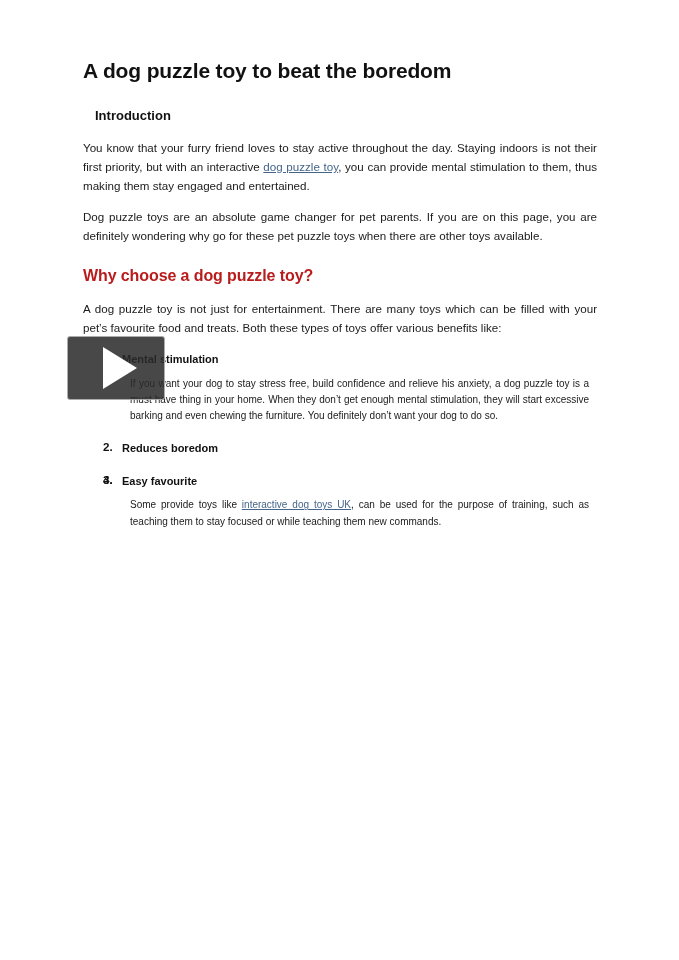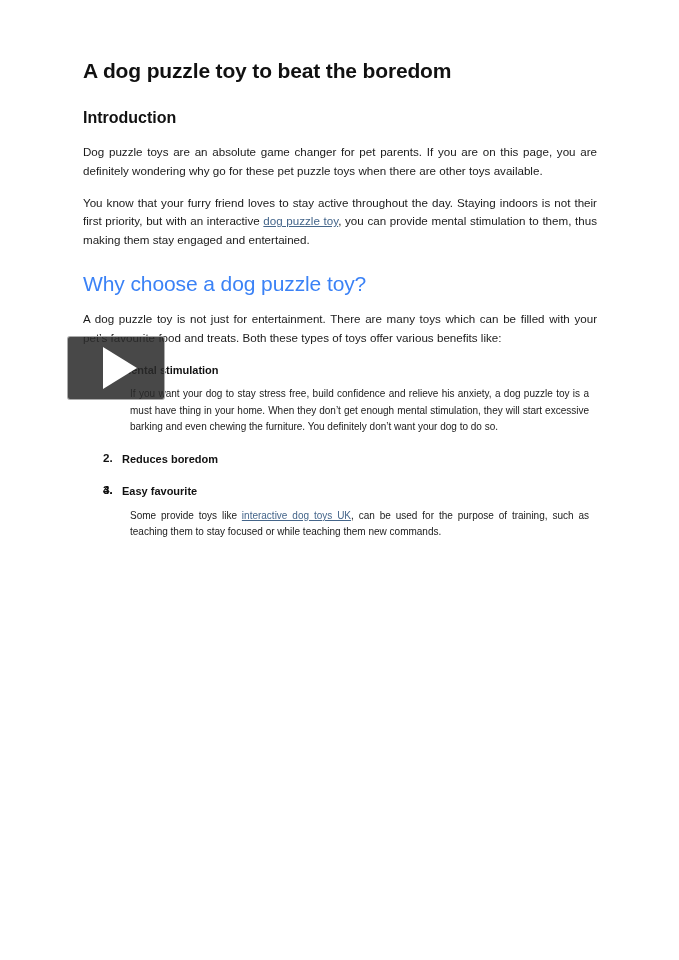--- a/index.html
+++ b/index.html
@@ -24,33 +24,33 @@
   }
   .doc-title {
     font-size: 21px;
     font-weight: bold;
     line-height: 1.25;
     letter-spacing: -0.15px;
     margin: 0 0 24px 0;
     color: #111111;
   }
   .sub-heading {
+    font-size: 13px;
+    font-weight: bold;
+    line-height: 1.3;
+    margin: 0 0 14px 12px;
+    color: #111111;
+  }
+  .section-heading {
     font-size: 16px;
     font-weight: bold;
     line-height: 1.3;
-    margin: 0 0 14px 0;
-    color: #111111;
-  }
-  .section-heading {
-    font-size: 21px;
-    font-weight: normal;
-    line-height: 1.3;
     letter-spacing: -0.1px;
     margin: 20px 0 13px 0;
-    color: #3b82f6;
+    color: #b91c1c;
   }
   p.body-text {
     font-size: 11.6px;
     line-height: 1.62;
     text-align: justify;
     margin: 0 0 13px 0;
     word-spacing: 0.1px;
   }
   p.body-text:last-child {
     margin-bottom: 0;
@@ -120,23 +120,23 @@
 </style>
 </head>
 <body>
 
 <div class="page">
 
   <h1 class="doc-title">A dog puzzle toy to beat the boredom</h1>
 
   <h2 class="sub-heading">Introduction</h2>
 
+  <p class="body-text"><span>You know that your furry friend loves to stay active throughout the day. Staying indoors is not their first priority, but with an interactive </span><a class="doc-link" href="#">dog puzzle toy</a><span>, you can provide mental stimulation to them, thus making them stay engaged and entertained.</span></p>
+
   <p class="body-text">Dog puzzle toys are an absolute game changer for pet parents. If you are on this page, you are definitely wondering why go for these pet puzzle toys when there are other toys available.</p>
-
-  <p class="body-text"><span>You know that your furry friend loves to stay active throughout the day. Staying indoors is not their first priority, but with an interactive </span><a class="doc-link" href="#">dog puzzle toy</a><span>, you can provide mental stimulation to them, thus making them stay engaged and entertained.</span></p>
 
   <h2 class="section-heading">Why choose a dog puzzle toy?</h2>
 
   <p class="body-text">A dog puzzle toy is not just for entertainment. There are many toys which can be filled with your pet’s favourite food and treats. Both these types of toys offer various benefits like:</p>
 
   <ol class="benefits">
 
     <li>
       <div class="item-title">Mental stimulation</div>
       <p class="item-body"><span>If you want your dog to stay stress free, build confidence and relieve his anxiety, a dog puzzle toy is a must have thing in your home. When they don’t get enough mental stimulation, they will start excessive barking and even chewing the furniture. You definitely don’t want your dog to do so.</span></p>

